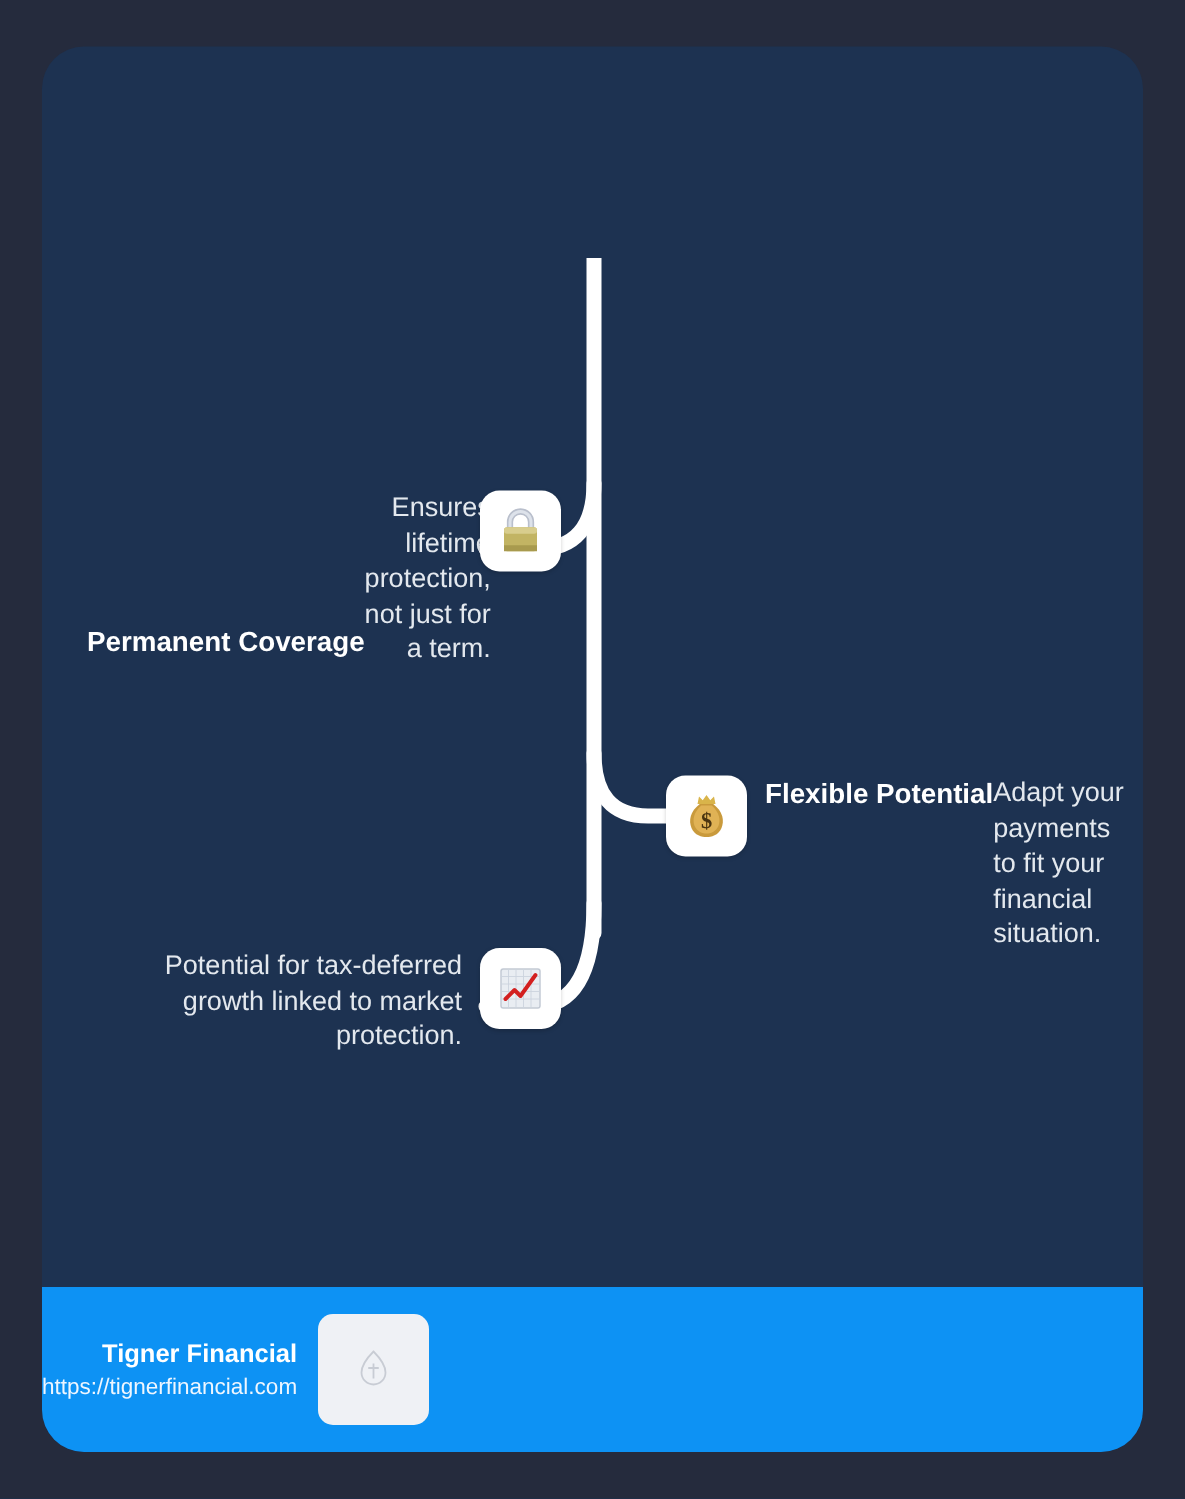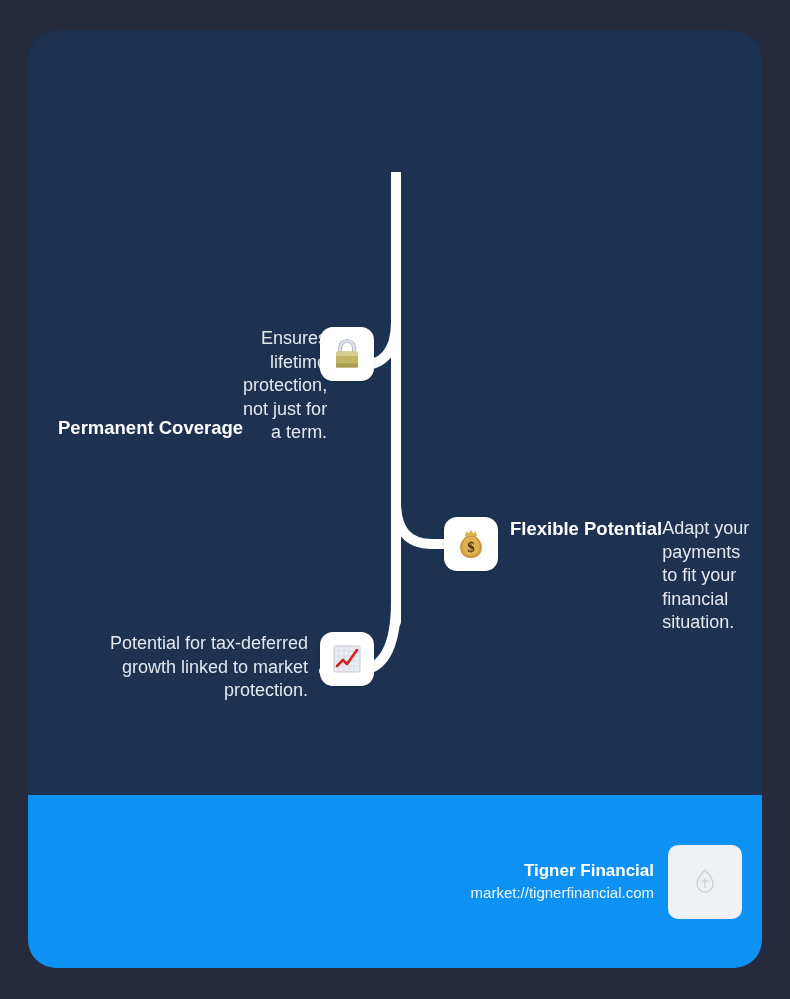--- a/index.html
+++ b/index.html
@@ -115,25 +115,24 @@
     box-shadow: 0 1px 3px rgba(0,0,0,0.18);
   }
   .icon-tile svg { display: block; }
 
   
   .card-footer {
     position: absolute;
     left: 0;
     bottom: 0;
     width: 100%;
-    height: 173px;
+    height: 110px;
     background: #0d92f4;
     display: flex;
     align-items: center;
-    justify-content: flex-end;
     padding-right: 20px;
     box-sizing: border-box;
   }
   .footer-text {
     text-align: right;
     margin-right: 14px;
     display: flex;
     flex-direction: column;
     align-items: flex-end;
   }
@@ -224,21 +223,21 @@
           <path d="M6 23 L12 17 L16 21 L26 7" fill="none" stroke="#d32020" stroke-width="2.6" stroke-linecap="round" stroke-linejoin="round"></path>
         </svg>
       </div>
     </div>
 
   </div>
 
   <div class="card-footer">
     <div class="footer-text">
       <div class="footer-brand">Tigner Financial</div>
-      <div class="footer-url">market://tignerfinancial.com</div>
+      <div class="footer-url">https://tignerfinancial.com</div>
     </div>
     <div class="footer-logo">
       <svg width="26" height="30" viewBox="0 0 26 30">
         <path d="M13 3 C8 8 5 12 5 17 a8 8 0 0 0 16 0 C21 12 18 8 13 3 Z" fill="none" stroke="#c8ccd4" stroke-width="1.2"></path>
         <path d="M13 11 v10 M9.5 14 h7" stroke="#c8ccd4" stroke-width="1.2" fill="none"></path>
       </svg>
     </div>
   </div>
 
 </div>

